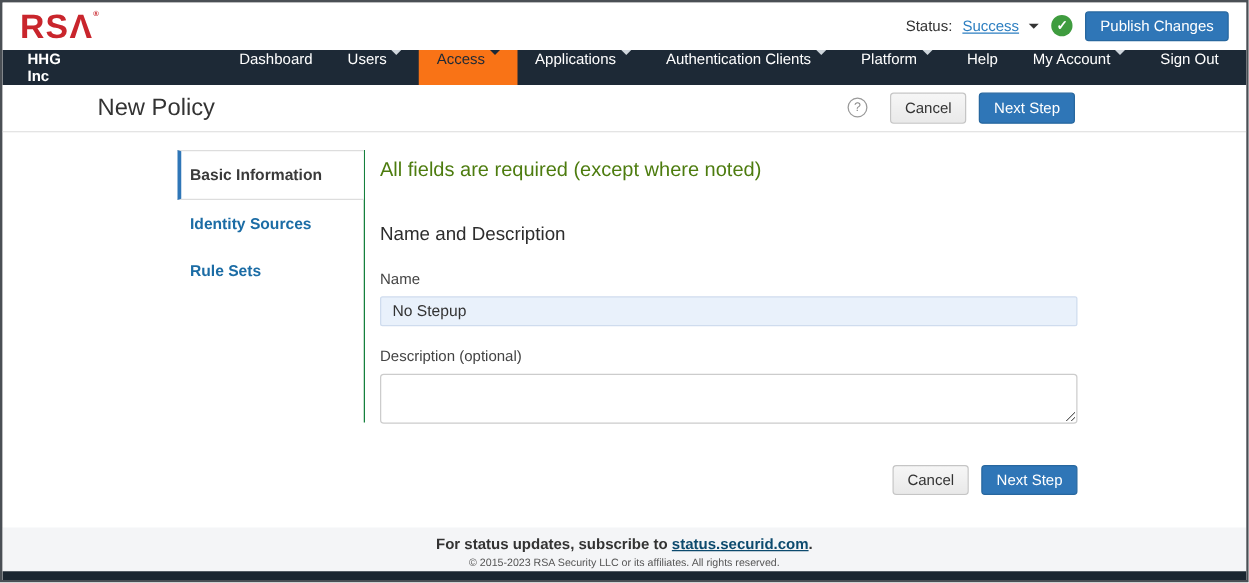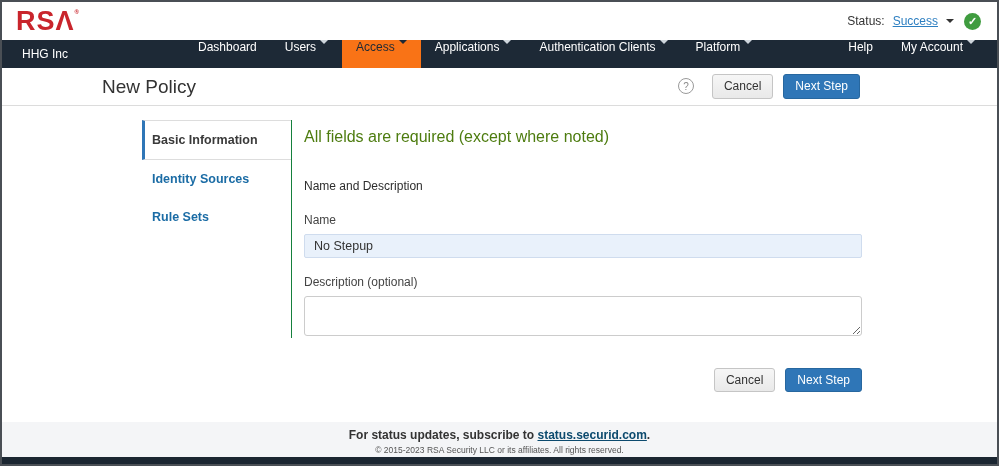--- a/index.html
+++ b/index.html
@@ -29,49 +29,49 @@
                    justify-content:center; margin:0 2px; }
   .btn { font-family:"Liberation Sans", sans-serif; font-size:12px; border-radius:3px;
          padding:4px 11px; cursor:pointer; line-height:1.2; }
   .btn.blue { background:#2f76b7; border:1px solid #27679f; color:#fff; }
   .btn.gray { background:#efefef; border:1px solid #c5c5c5; color:#333;
               background:linear-gradient(#f6f6f6,#e9e9e9); }
 
   
   .navbar { height:28px; flex:0 0 28px; background:#1d2936; color:#fff; display:flex;
             align-items:stretch; font-size:12px; }
-  .navbar .company { display:flex; align-items:center; padding:0 20px; font-weight:normal; }
+  .navbar .company { display:flex; align-items:center; padding:0 20px; font-weight:bold; }
   .nav-items { display:flex; align-items:stretch; margin-left:96px; }
   .nav-item { display:flex; padding:0 14px; color:#fff; cursor:pointer;
               text-decoration:none; white-space:nowrap; }
   .nav-item .caret { color:#cfd6dd; }
   .nav-item.active { background:#f97316; color:#1d2936; }
   .nav-item.active .caret { color:#1d2936; }
   .nav-right { display:flex; align-items:stretch; margin-left:auto; padding-right:8px; }
 
   
   .page-header { height:38px; flex:0 0 38px; background:#fff; border-bottom:1px solid #dcdcdc;
                  display:flex; align-items:center; }
-  .page-header h1 { margin-left:100px; font-size:19px; font-weight:400; color:#333; }
+  .page-header h1 { margin-left:76px; font-size:19px; font-weight:400; color:#333; }
   .header-actions { margin-left:auto; margin-right:137px; display:flex; align-items:center; gap:10px; }
   .help-circle { width:16px; height:16px; border-radius:50%; border:1px solid #9a9a9a; color:#8a8a8a;
                  font-size:10px; display:flex; align-items:center; justify-content:center;
                  margin-right:8px; cursor:pointer; }
 
   
   .content { flex:1 1 auto; display:flex; align-items:flex-start; background:#fff; overflow:hidden; }
   .sidebar { margin-left:140px; margin-top:14px; width:150px; min-height:218px;
              border-right:1px solid #15803d; }
   .side-item { display:block; padding:12px 8px 12px 7px; border-left:3px solid transparent;
                font-size:12.5px; font-weight:bold; color:#1b6ca5; cursor:pointer; text-decoration:none; }
   .side-item.active { color:#3a3a3a; border-left-color:#2f76b7; border-top:1px solid #ddd;
                       border-bottom:1px solid #ddd; background:#fff; }
   .main { margin-left:12px; width:558px; padding-top:14px; }
   .required-note { font-size:16px; color:#4d7c0f; margin:8px 0 33px; }
-  .main h2 { font-size:12px; font-weight:400; color:#2d2d2d; margin:0 0 20px; }
+  .main h2 { font-size:15px; font-weight:400; color:#2d2d2d; margin:0 0 20px; }
   .field-label { font-size:12px; color:#444; margin-bottom:7px; }
   .text-input { width:100%; height:24px; background:#e9f1fb; border:1px solid #cfdcee;
                 border-radius:2px; padding:0 9px; font-size:12.5px; color:#333;
                 font-family:"Liberation Sans", sans-serif; }
   .desc-label { margin-top:17px; }
   .text-area { width:100%; height:40px; border:1px solid #ccc; border-radius:3px; padding:5px 8px;
                font-size:12.5px; color:#333; resize:vertical; font-family:"Liberation Sans", sans-serif; }
   .form-actions { display:flex; justify-content:flex-end; gap:10px; margin-top:28px; }
 
   
@@ -86,20 +86,21 @@
 
 <div class="page">
 
   <header class="topbar">
     <div class="logo"><span>RSΛ</span><span class="reg">®</span></div>
     <div class="status-area">
       <span>Status:</span>
       <a class="status-link">Success</a>
       <span class="caret dark"></span>
       <span class="success-badge">✓</span>
+      <button class="btn blue">Publish Changes</button>
     </div>
   </header>
 
   <nav class="navbar">
     <span class="company">HHG Inc</span>
     <div class="nav-items">
       <a class="nav-item">
           <span>Dashboard</span>
         </a>
       <a class="nav-item">
@@ -123,20 +124,23 @@
           <span class="caret"></span>
         </a>
     </div>
     <div class="nav-right">
       <a class="nav-item">
           <span>Help</span>
         </a>
       <a class="nav-item">
           <span>My Account</span>
           <span class="caret"></span>
+        </a>
+      <a class="nav-item">
+          <span>Sign Out</span>
         </a>
     </div>
   </nav>
 
   <div class="page-header">
     <h1>New Policy</h1>
     <div class="header-actions">
       <span class="help-circle">?</span>
       <button class="btn gray">Cancel</button>
       <button class="btn blue">Next Step</button>

